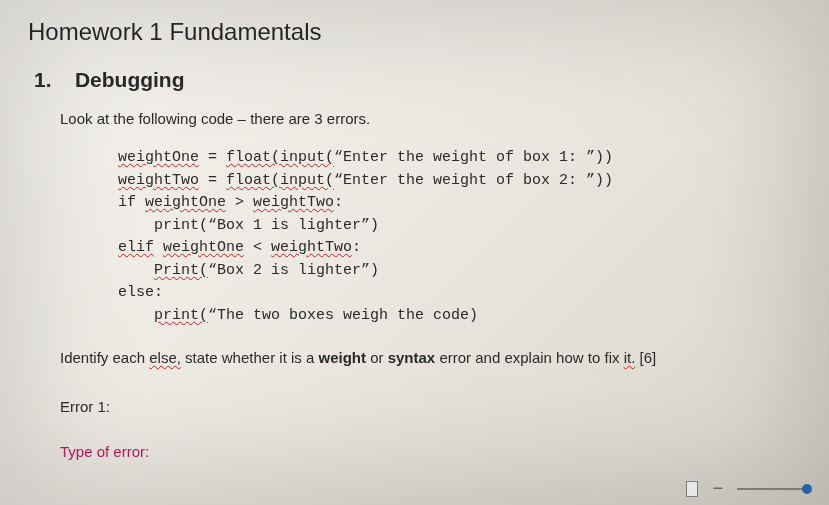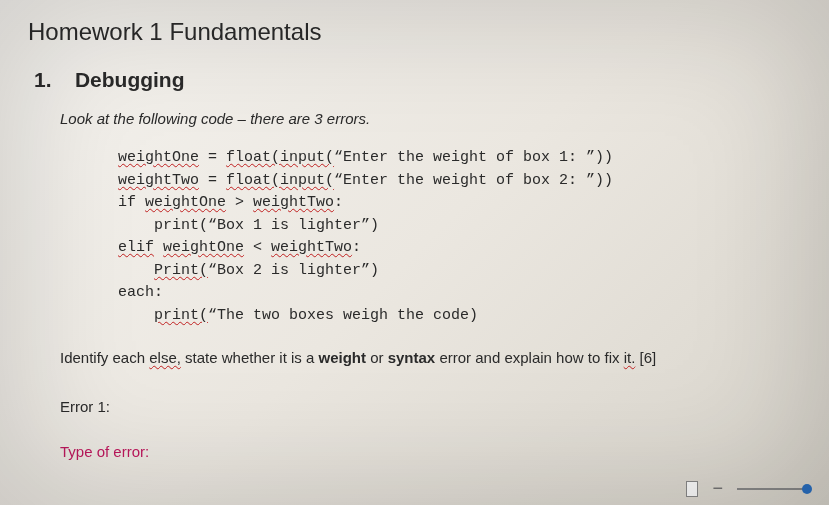--- a/index.html
+++ b/index.html
@@ -25,21 +25,20 @@
     .section-number {
       font-size: 21px;
       font-weight: bold;
       margin-left: 6px;
       margin-bottom: 18px;
     }
     .instruction {
       font-size: 15px;
       margin-left: 32px;
       margin-bottom: 20px;
-      font-style: italic;
     }
     .code-block {
       font-family: "Courier New", Courier, monospace;
       font-size: 15px;
       margin-left: 90px;
       line-height: 1.5;
       margin-bottom: 22px;
     }
     .code-line {
       white-space: pre;
@@ -118,21 +117,21 @@
 
 <p class="instruction">Look at the following code – there are 3 errors.</p>
 
 <div class="code-block">
   <div class="code-line"><span class="squiggle">weightOne</span><span> = </span><span class="squiggle">float(input(</span><span>“Enter the weight of box 1: </span><span>”))</span></div>
   <div class="code-line"><span class="squiggle">weightTwo</span><span> = </span><span class="squiggle">float(input(</span><span>“Enter the weight of box 2: </span><span>”))</span></div>
   <div class="code-line"><span>if </span><span class="squiggle">weightOne</span><span> &gt; </span><span class="squiggle">weightTwo</span><span>:</span></div>
   <div class="code-line"><span>    print(</span><span>“Box 1 is lighter”)</span></div>
   <div class="code-line"><span class="squiggle">elif</span><span> </span><span class="squiggle">weightOne</span><span> &lt; </span><span class="squiggle">weightTwo</span><span>:</span></div>
   <div class="code-line"><span>    </span><span class="squiggle">Print(</span><span>“Box 2 is lighter”)</span></div>
-  <div class="code-line"><span>each:</span></div>
+  <div class="code-line"><span>else:</span></div>
   <div class="code-line"><span>    </span><span class="squiggle">print(</span><span>“The two boxes weigh the code)</span></div>
 </div>
 
 <p class="task">
   <span>Identify each </span><span class="squiggle">else,</span><span> state whether it is a </span><b>weight</b><span> or </span><b>syntax</b><span> error and explain how to fix </span><span class="squiggle">it.</span><span> [6]</span>
 </p>
 
 <p class="answer-label">Error 1:</p>
 
 <p class="type-label">Type of error:</p>

